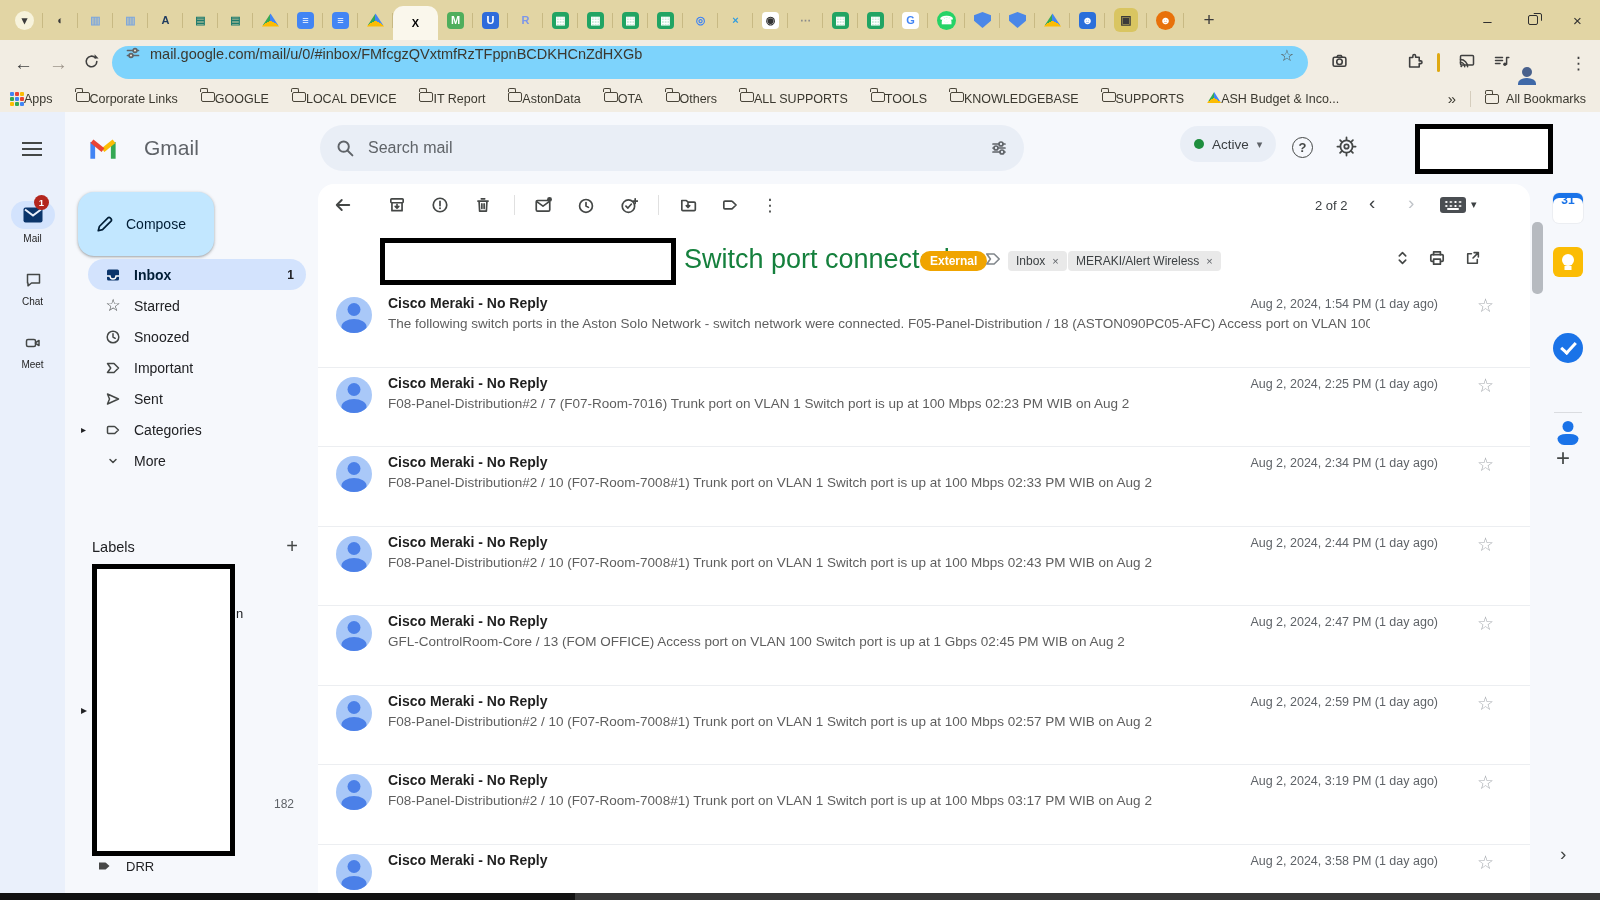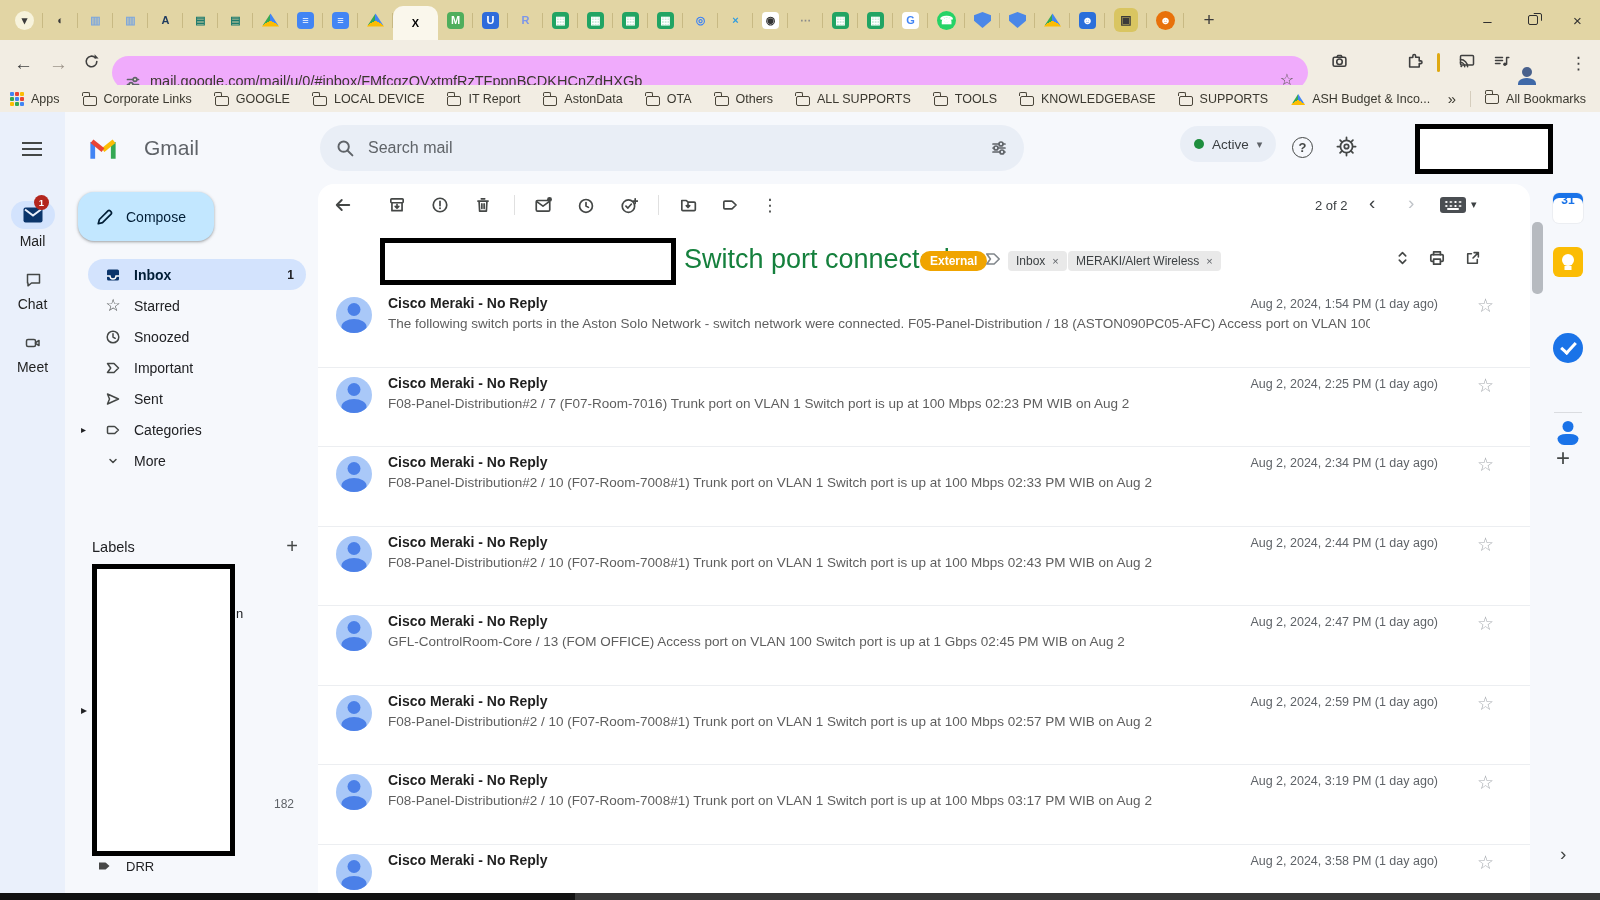--- a/index.html
+++ b/index.html
@@ -18,71 +18,71 @@
   .pin.shield .ic{width:14px;height:16px;border-radius:0;background:#4a87e8;clip-path:polygon(50% 0,100% 20%,100% 55%,50% 100%,0 55%,0 20%)}
   .newtab{width:34px;height:34px;display:flex;align-items:center;justify-content:center;font-size:19px;color:#3c3c3c;margin-left:8px;cursor:pointer}
   .wctl{margin-left:auto;display:flex;height:40px}
   .wc{width:45px;height:40px;display:flex;align-items:center;justify-content:center;color:#2f2f2f;font-size:15px;cursor:pointer}
   .i-restore{width:10px;height:10px;border:1.3px solid #2f2f2f;border-radius:2px;position:relative}
   .i-restore::before{content:"";position:absolute;top:-3.5px;left:2.5px;width:9px;height:9px;border:1.3px solid #2f2f2f;border-radius:2px;background:transparent;clip-path:polygon(25% 0,100% 0,100% 75%,75% 75%,75% 25%,25% 25%)}
 
   
   .btoolbar{position:absolute;left:0;top:40px;width:1600px;height:45px;background:#f2ede3}
   .navbtn{position:absolute;top:50%;transform:translateY(-50%);font-size:19px;color:#3f3f3f;cursor:pointer;line-height:1}
-  .omnibox{position:absolute;left:112px;top:16px;width:1196px;height:33px;background:#f0abfc;border-radius:17px;display:flex;align-items:flex-end;padding:0 14px;gap:10px}
+  .omnibox{position:absolute;left:112px;top:6px;width:1196px;height:33px;background:#7dd3fc;border-radius:17px;display:flex;align-items:flex-start;padding:0 14px;gap:10px}
   .urltext{font-size:14.5px;color:#3b382f;flex:1;white-space:nowrap;overflow:hidden}
   .ob-star{font-size:16px;color:#54524c;cursor:pointer}
   .tb-ic{position:absolute;top:50%;transform:translateY(-50%);cursor:pointer}
   .ysep{position:absolute;left:1437px;top:13px;width:3px;height:19px;background:#dfa912;border-radius:2px}
   .i-bavatar{width:26px;height:26px;border-radius:50%;background:#cfe0f4;position:relative;overflow:hidden}
   .i-bavatar::before{content:"";position:absolute;top:4px;left:50%;transform:translateX(-50%);width:10px;height:10px;border-radius:50%;background:#49618c}
   .i-bavatar::after{content:"";position:absolute;top:15px;left:50%;transform:translateX(-50%);width:18px;height:11px;border-radius:50% 50% 0 0;background:#3f69a8}
   .i-tridrive{width:16px;height:14px;background:conic-gradient(#4285f4 0 120deg,#fbbc04 120deg 240deg,#34a853 240deg 360deg);clip-path:polygon(50% 4%,100% 96%,0 96%)}
   .menu-dots{font-size:17px;color:#3f3f3f}
 
   
   .bmbar{position:absolute;left:0;top:85px;width:1600px;height:27px;background:#f2ede3;display:flex;align-items:center;padding-left:10px;gap:23px}
-  .bm{display:flex;align-items:flex-end;gap:7px;cursor:pointer}
+  .bm{display:flex;align-items:flex-start;cursor:pointer}
   .bmlabel{font-size:12.5px;color:#3a382f;white-space:nowrap}
   .bmi{display:inline-block}
   .bmi.folder{width:14px;height:10px;border:1.6px solid #4a4539;border-radius:2px;position:relative}
   .bmi.folder::before{content:"";position:absolute;top:-4.5px;left:-1.6px;width:6px;height:3px;border:1.6px solid #4a4539;border-bottom:none;border-radius:2px 2px 0 0}
   .bmi.apps{width:4px;height:4px;border-radius:1px;background:#4285f4;margin:0 10px 10px 0;box-shadow:5px 0 #ea4335,10px 0 #fbbc04,0 5px #34a853,5px 5px #4285f4,10px 5px #ea4335,0 10px #fbbc04,5px 10px #34a853,10px 10px #4285f4}
   .bmi.drive{width:14px;height:12px;background:conic-gradient(#4285f4 0 120deg,#fbbc04 120deg 240deg,#34a853 240deg 360deg);clip-path:polygon(50% 4%,100% 96%,0 96%)}
   .bm-right{position:absolute;right:0;top:0;height:27px;display:flex;align-items:center}
   .ovf{font-size:15px;color:#3a382f;cursor:pointer;margin-right:14px}
   .bm-sep{width:1px;height:16px;background:#d5cdbd;margin-right:14px}
   .allbm{display:flex;align-items:center;gap:7px;margin-right:14px;cursor:pointer}
 
   
   .gmail{position:absolute;left:0;top:112px;width:1600px;height:781px;background:#f6f8fc}
   .rail{position:absolute;left:0;top:0;width:65px;height:781px;background:#eaf0fb}
   .railpill{position:absolute;left:11px;width:44px;height:28px;border-radius:14px;display:flex;align-items:center;justify-content:center}
   .railpill.sel{background:#d3e3fd}
-  .raillabel{position:absolute;left:0;width:65px;text-align:center;font-size:14px;color:#1f1f1f;font-weight:500}
+  .raillabel{position:absolute;left:0;width:65px;text-align:center;font-size:10px;color:#1f1f1f;font-weight:500}
   .badge{position:absolute;left:34px;width:15px;height:15px;border-radius:50%;background:#b3261e;color:#fff;font-size:9.5px;font-weight:bold;line-height:15px;text-align:center;z-index:2}
 
   .hamburger{position:absolute;left:22px;top:30px;width:20px;height:2px;background:#444746;box-shadow:0 6px 0 #444746,0 12px 0 #444746;cursor:pointer}
   .glogo{position:absolute;left:88px;top:24px;display:flex;align-items:flex-end;gap:26px}
   .glogo-text{font-size:21px;color:#5f6368}
   .searchbar{position:absolute;left:320px;top:13px;width:704px;height:46px;border-radius:23px;background:#e9eef6;display:flex;align-items:center;padding:0 16px;gap:14px}
   .searchtext{flex:1;font-size:16px;color:#5f6368}
   .activechip{position:absolute;left:1180px;top:14px;height:36px;border-radius:18px;background:#e9eef6;display:flex;align-items:center;gap:8px;padding:0 14px;cursor:pointer}
   .adot{width:10px;height:10px;border-radius:50%;background:#1e8e3e}
   .activetext{font-size:13.5px;color:#3c4043}
   .chev{font-size:11px;color:#5f6368}
   .hicon{position:absolute;top:25px;cursor:pointer}
   .i-help{width:21px;height:21px;border:1.8px solid #444746;border-radius:50%;color:#444746;font-size:13px;font-weight:bold;display:flex;align-items:center;justify-content:center}
   .i-help::before{content:"?"}
   .i-grid{width:17px;height:17px;background-image:radial-gradient(circle,#5f6368 1.7px,transparent 2.1px);background-size:6.5px 6.5px;background-position:1px 1px}
 
   .redact{border:5px solid #000;background:#fff;position:absolute;z-index:5}
 
   
-  .compose{position:absolute;left:78px;top:80px;width:136px;height:49px;border-radius:16px;background:#c2e7ff;display:flex;align-items:center;gap:12px;padding:0 18px;cursor:pointer;box-shadow:0 1px 2px rgba(60,64,67,.3),0 1px 3px 1px rgba(60,64,67,.15)}
+  .compose{position:absolute;left:78px;top:80px;width:136px;height:64px;border-radius:16px;background:#c2e7ff;display:flex;align-items:center;gap:12px;padding:0 18px;cursor:pointer;box-shadow:0 1px 2px rgba(60,64,67,.3),0 1px 3px 1px rgba(60,64,67,.15)}
   .compose span{font-size:14px;font-weight:500;color:#001d35}
   .navlist{position:absolute;left:88px;top:147px;width:218px}
   .navitem{height:31px;border-radius:16px;display:flex;align-items:center;padding:0 12px 0 16px;gap:12px;cursor:pointer;font-size:14px;color:#202124}
   .navitem .lbl{flex:1;white-space:nowrap}
   .navitem .cnt{font-size:12px;color:#202124}
   .navitem.sel{background:#d3e3fd;font-weight:bold;color:#001d35}
   .navitem.med{font-weight:500}
   .navitem .exp{position:absolute;left:-7px;font-size:10px;color:#202124}
   .nicon{width:18px;display:flex;justify-content:center}
   .glyph-star{font-size:17px;color:#444746;line-height:1}

